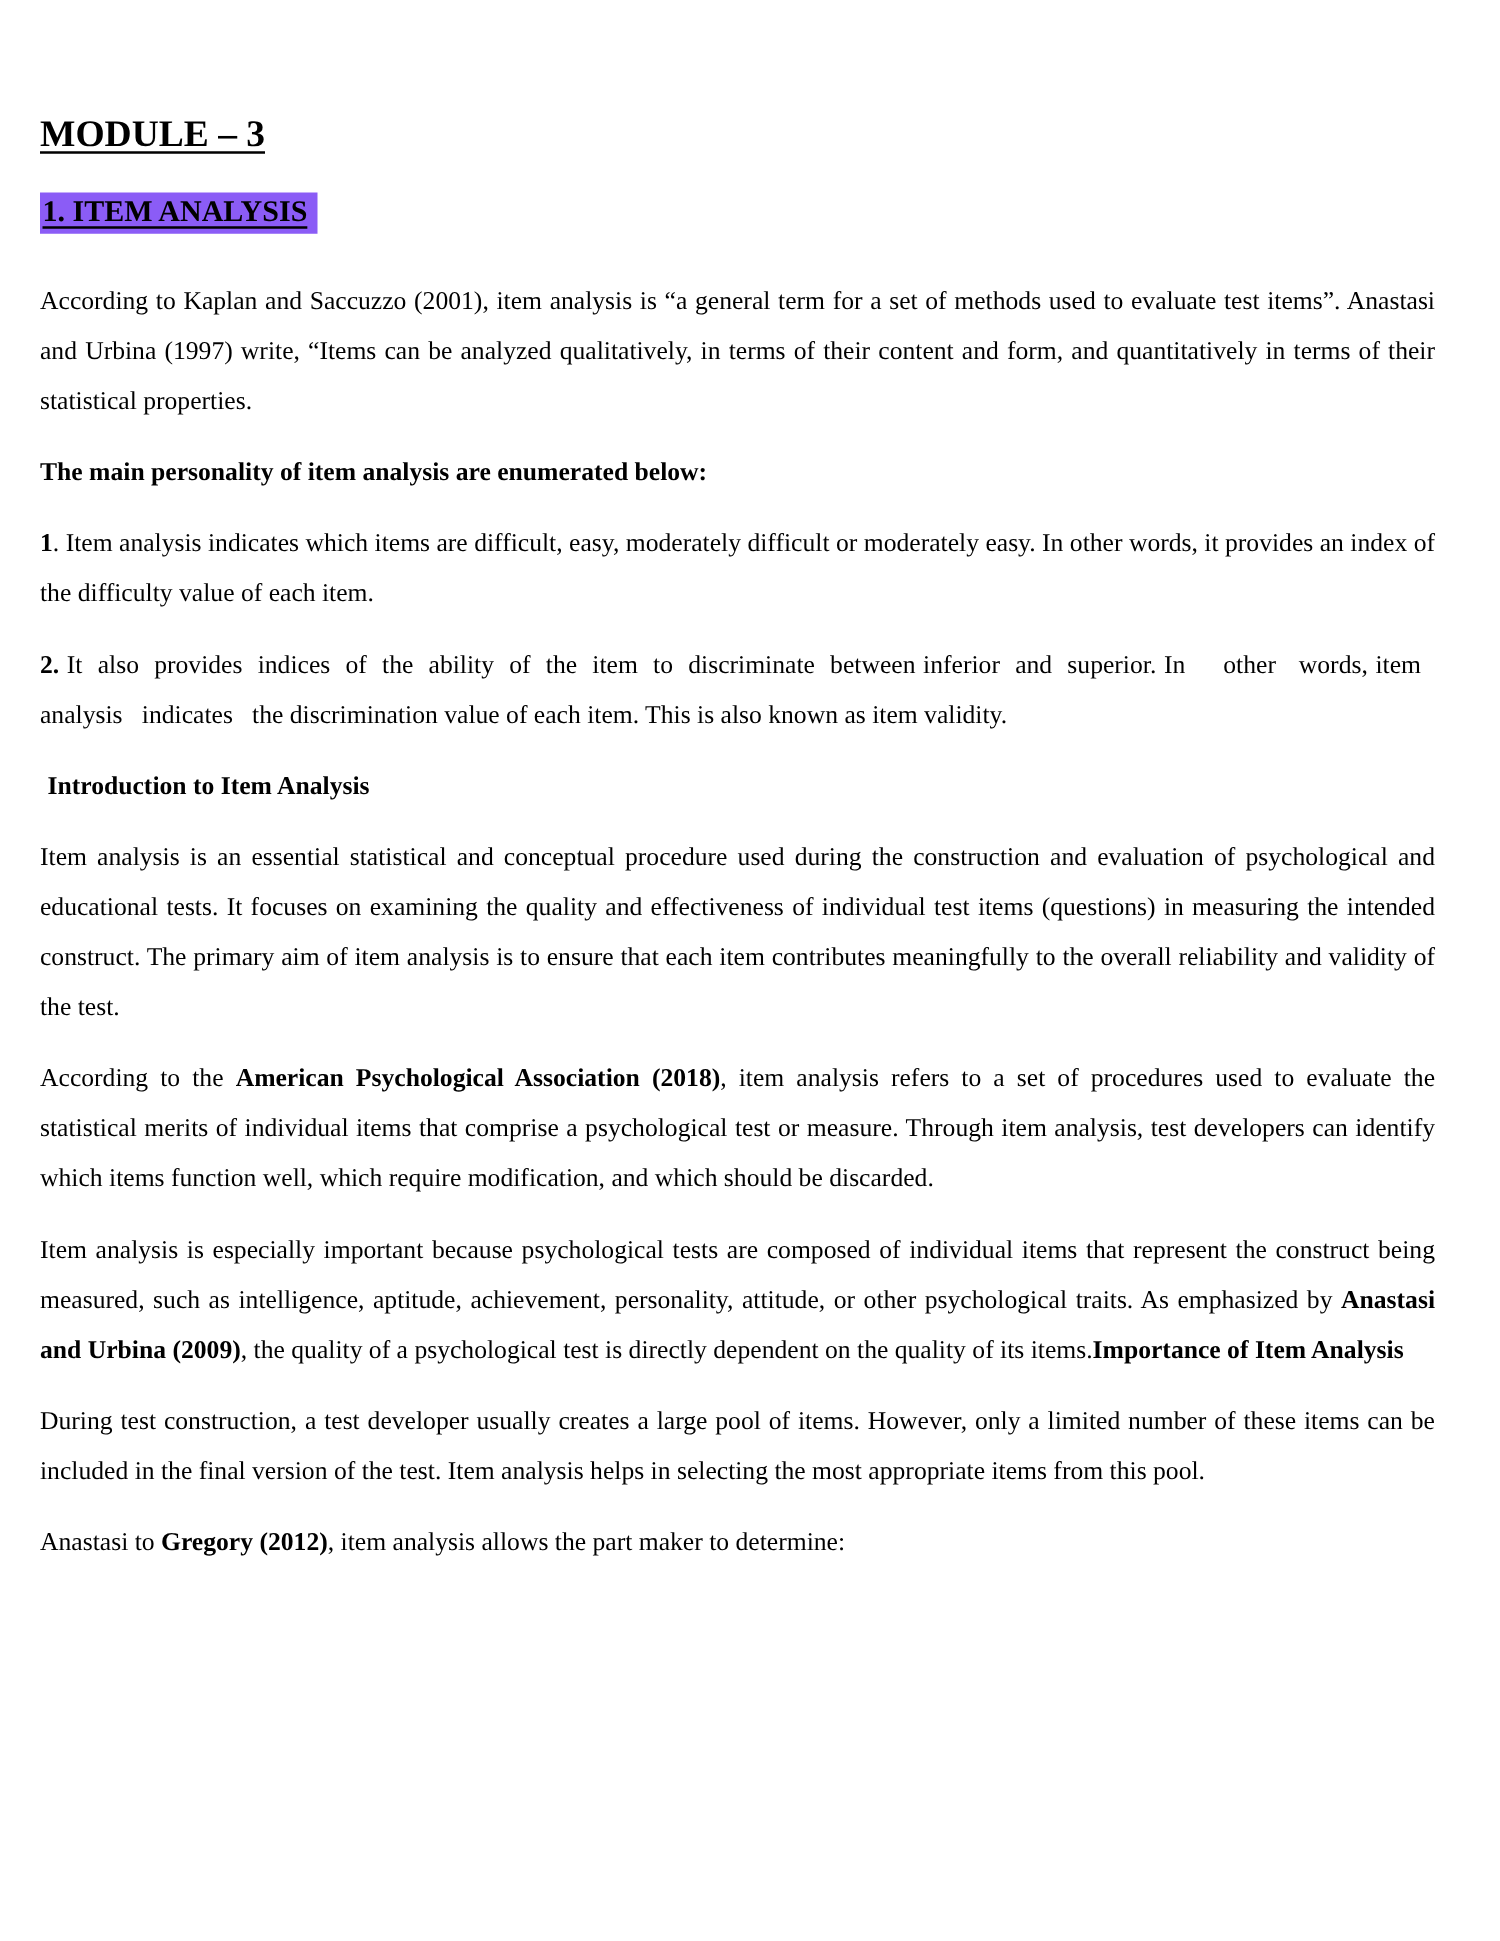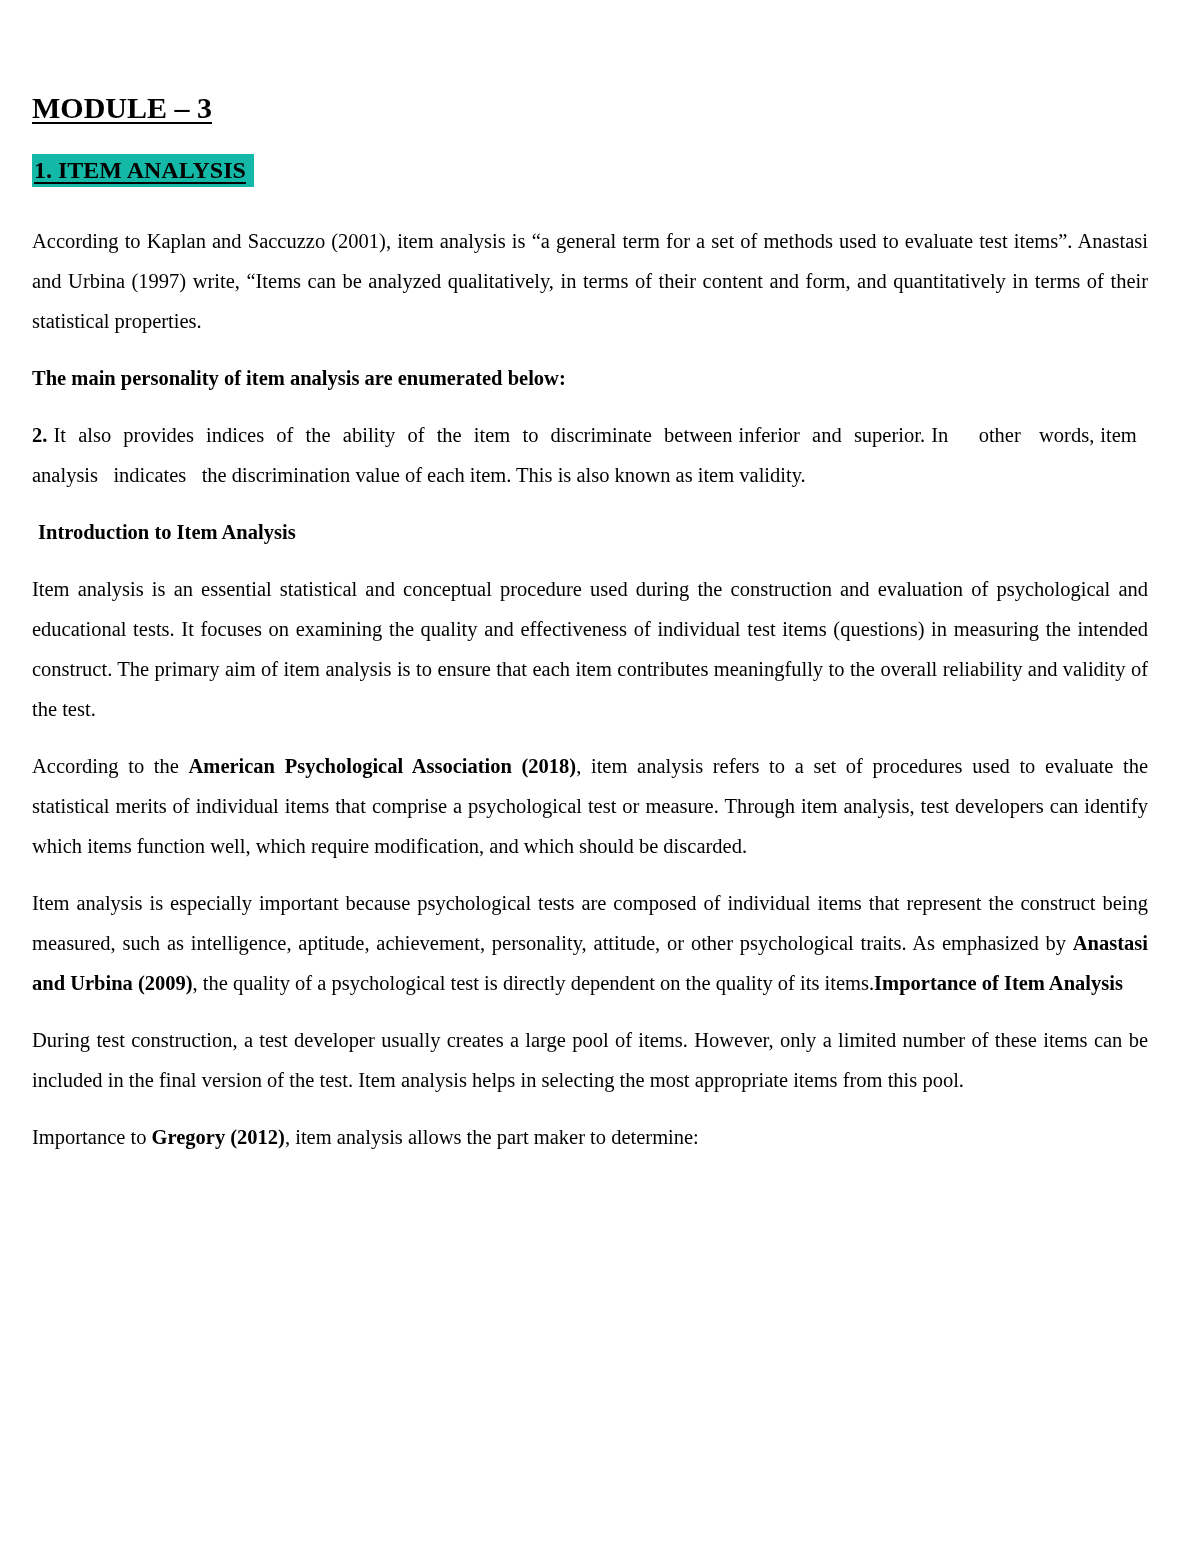--- a/index.html
+++ b/index.html
@@ -30,21 +30,21 @@
     font-weight: bold;
     line-height: 30px;
     margin: 0 0 36px 0;
   }
   .u {
     text-decoration: underline;
     text-decoration-thickness: 2px;
     text-underline-offset: 4px;
   }
   .hl {
-    background: #14b8a6;
+    background: #8b5cf6;
     padding: 3px 8px 4px 2px;
   }
   p.para {
     margin: 0 0 17px 0;
     line-height: 40px;
     text-align: justify;
   }
   p.para.indent { padding-left: 6px; }
   .bb { font-weight: bold; }
 </style>
@@ -54,29 +54,30 @@
 <div class="doc">
 
   <h1 class="module-title"><span class="u">MODULE – 3</span></h1>
 
   <h2 class="section-heading"><span class="hl u">1. ITEM ANALYSIS</span></h2>
 
   <p class="para"><span>According to Kaplan and Saccuzzo (2001), item analysis is “a general term for a set of methods used to evaluate test items”.  Anastasi and Urbina (1997) write, “Items can be analyzed qualitatively, in terms of their content and form, and quantitatively in terms of their statistical properties.</span></p>
 
   <p class="para"><span class="bb">The main personality of item analysis are enumerated below:</span></p>
 
+  <p class="para"><span class="bb">1</span><span>. Item analysis indicates which items are difficult, easy, moderately difficult or moderately easy.  In other words, it provides an index of the difficulty value of each item.</span></p>
 
   <p class="para"><span class="bb">2.</span><span> It&nbsp; also&nbsp; provides&nbsp; indices&nbsp; of&nbsp; the&nbsp; ability&nbsp; of&nbsp; the&nbsp; item&nbsp; to&nbsp; discriminate&nbsp; between inferior&nbsp; and&nbsp; superior.  In&nbsp;&nbsp;&nbsp;&nbsp; other&nbsp;&nbsp; words, item&nbsp;&nbsp; analysis&nbsp;&nbsp; indicates&nbsp;&nbsp; the discrimination value of each item.  This is also known as item validity.</span></p>
 
 
   <p class="para indent"><span class="bb">Introduction to Item Analysis</span></p>
 
   <p class="para"><span>Item analysis is an essential statistical and conceptual procedure used during the construction and evaluation of psychological and educational tests. It focuses on examining the quality and effectiveness of individual test items (questions) in measuring the intended construct. The primary aim of item analysis is to ensure that each item contributes meaningfully to the overall reliability and validity of the test.</span></p>
 
   <p class="para"><span>According to the </span><span class="bb">American Psychological Association (2018)</span><span>, item analysis refers to a set of procedures used to evaluate the statistical merits of individual items that comprise a psychological test or measure. Through item analysis, test developers can identify which items function well, which require modification, and which should be discarded.</span></p>
 
   <p class="para"><span>Item analysis is especially important because psychological tests are composed of individual items that represent the construct being measured, such as intelligence, aptitude, achievement, personality, attitude, or other psychological traits. As emphasized by </span><span class="bb">Anastasi and Urbina (2009)</span><span>, the quality of a psychological test is directly dependent on the quality of its items.</span><span class="bb">Importance of Item Analysis</span></p>
 
   <p class="para"><span>During test construction, a test developer usually creates a large pool of items. However, only a limited number of these items can be included in the final version of the test. Item analysis helps in selecting the most appropriate items from this pool.</span></p>
 
-  <p class="para"><span>Importance to </span><span class="bb">Gregory (2012)</span><span>, item analysis allows the part maker to determine:</span></p>
+  <p class="para"><span>Anastasi to </span><span class="bb">Gregory (2012)</span><span>, item analysis allows the part maker to determine:</span></p>
 
 </div>
 
 </body></html>

